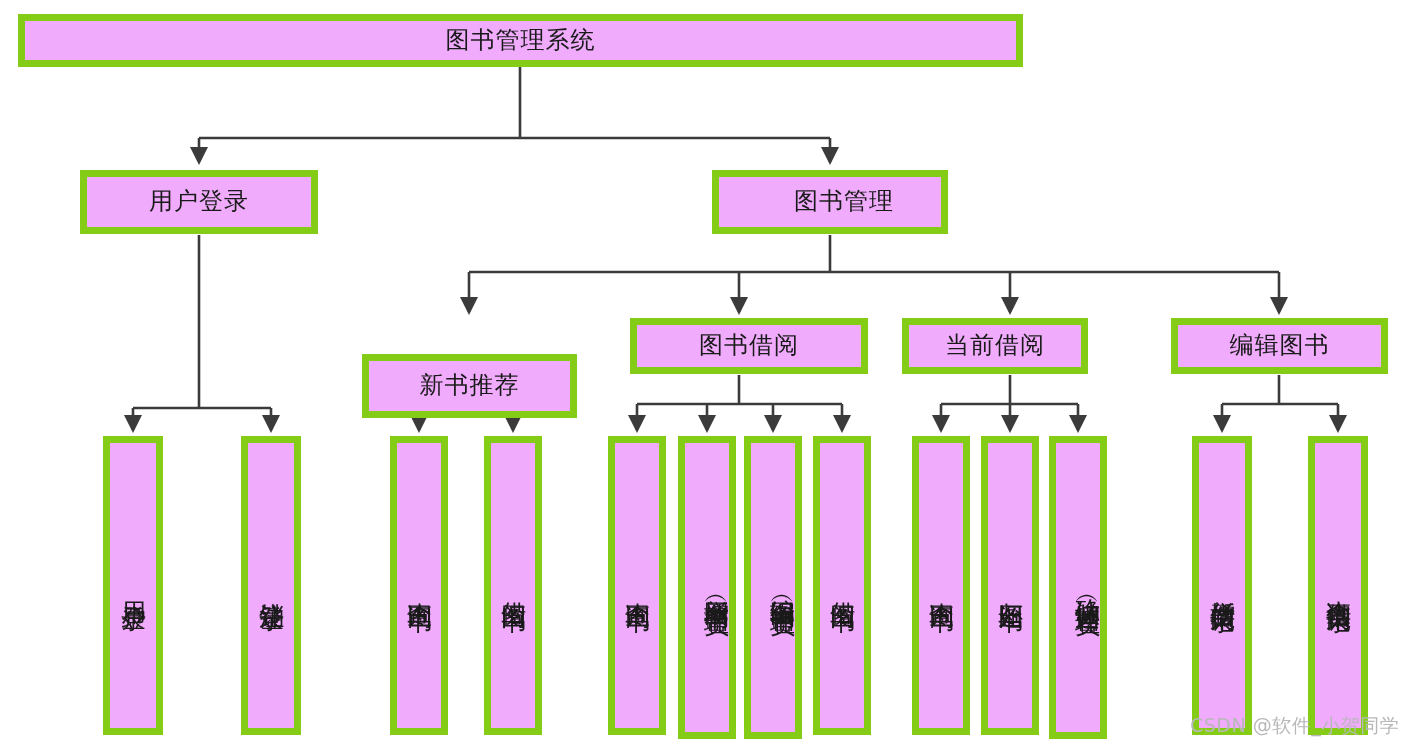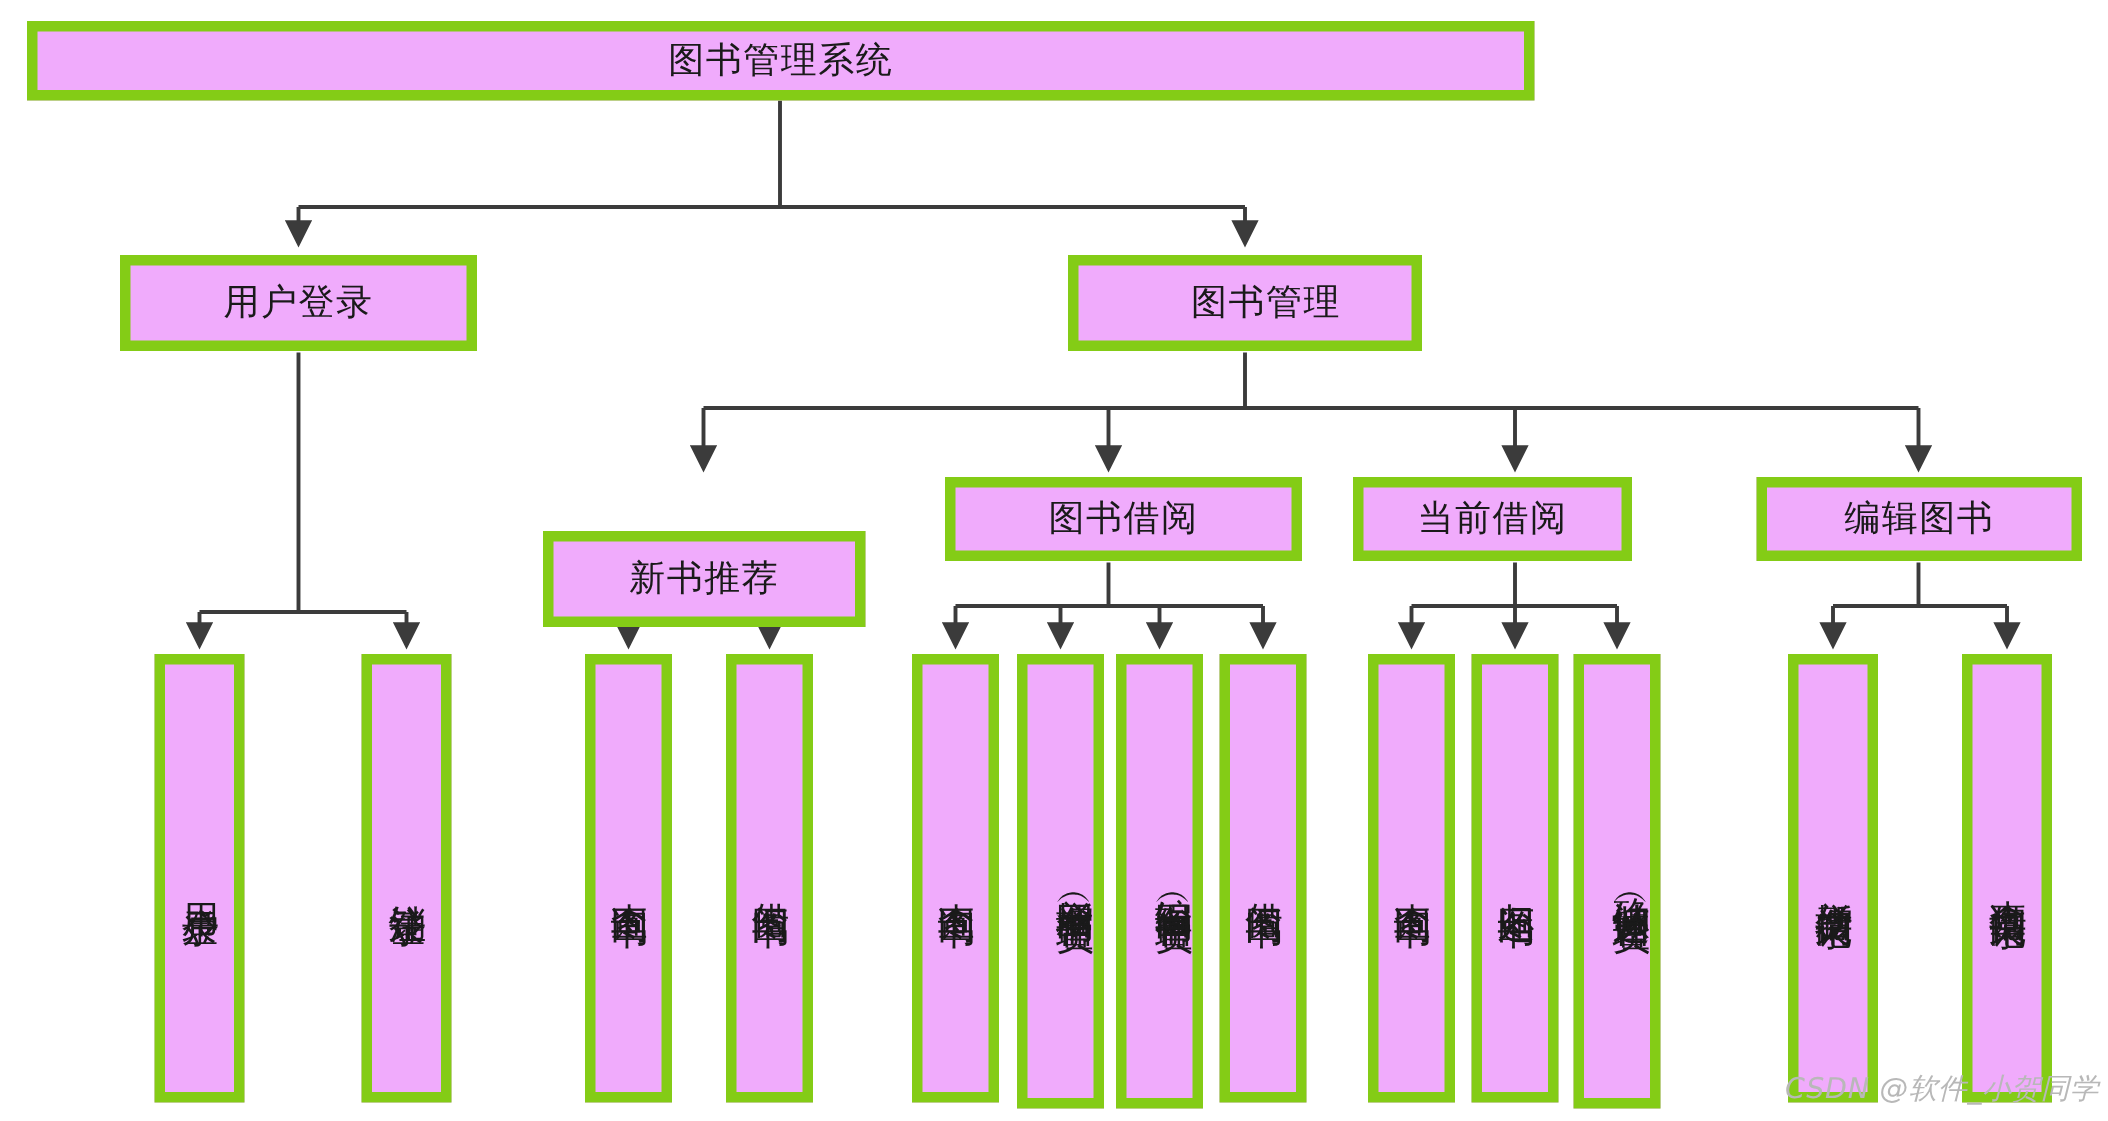--- a/index.html
+++ b/index.html
@@ -143,15 +143,15 @@
   <div class="node v top" style="left:744px; top:436px; width:58px; height:303px;">编辑图书（管理员）</div>
   <div class="node v mid" style="left:813px; top:436px; width:58px; height:299px;">借阅图书</div>
 
   <div class="node v mid" style="left:912px; top:436px; width:58px; height:299px;">查询图书</div>
   <div class="node v mid" style="left:981px; top:436px; width:58px; height:299px;">归还图书</div>
   <div class="node v top" style="left:1049px; top:436px; width:58px; height:303px;">确认归还（管理员）</div>
 
   <div class="node v mid" style="left:1192px; top:436px; width:60px; height:299px;">新增借阅记录</div>
   <div class="node v mid" style="left:1308px; top:436px; width:60px; height:299px;">查询借阅记录</div>
 
-  <div class="watermark" style="left:1190px; top:713px;font-style:italic;">CSDN @软件_小贺同学</div>
+  <div class="watermark" style="left:1190px; top:713px;">CSDN @软件_小贺同学</div>
 
 </div>
 
 </body></html>

